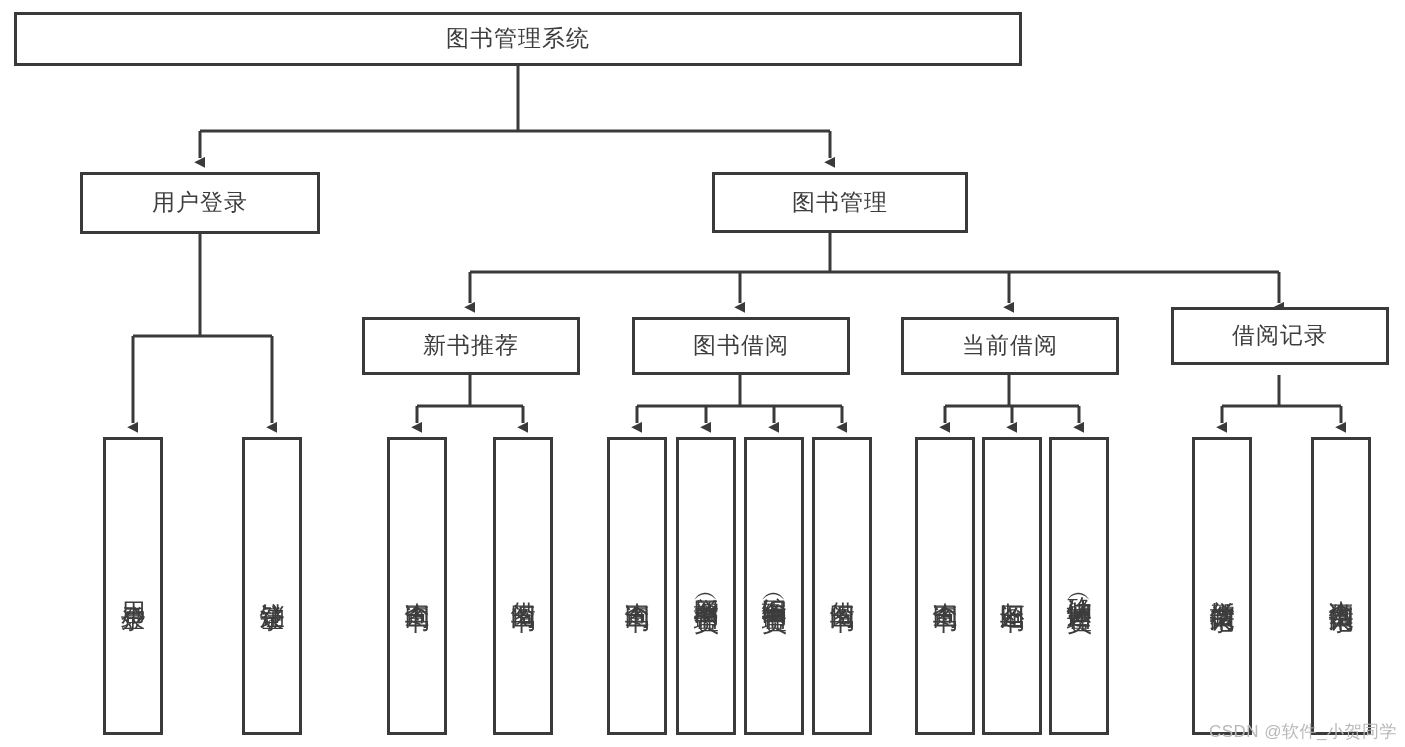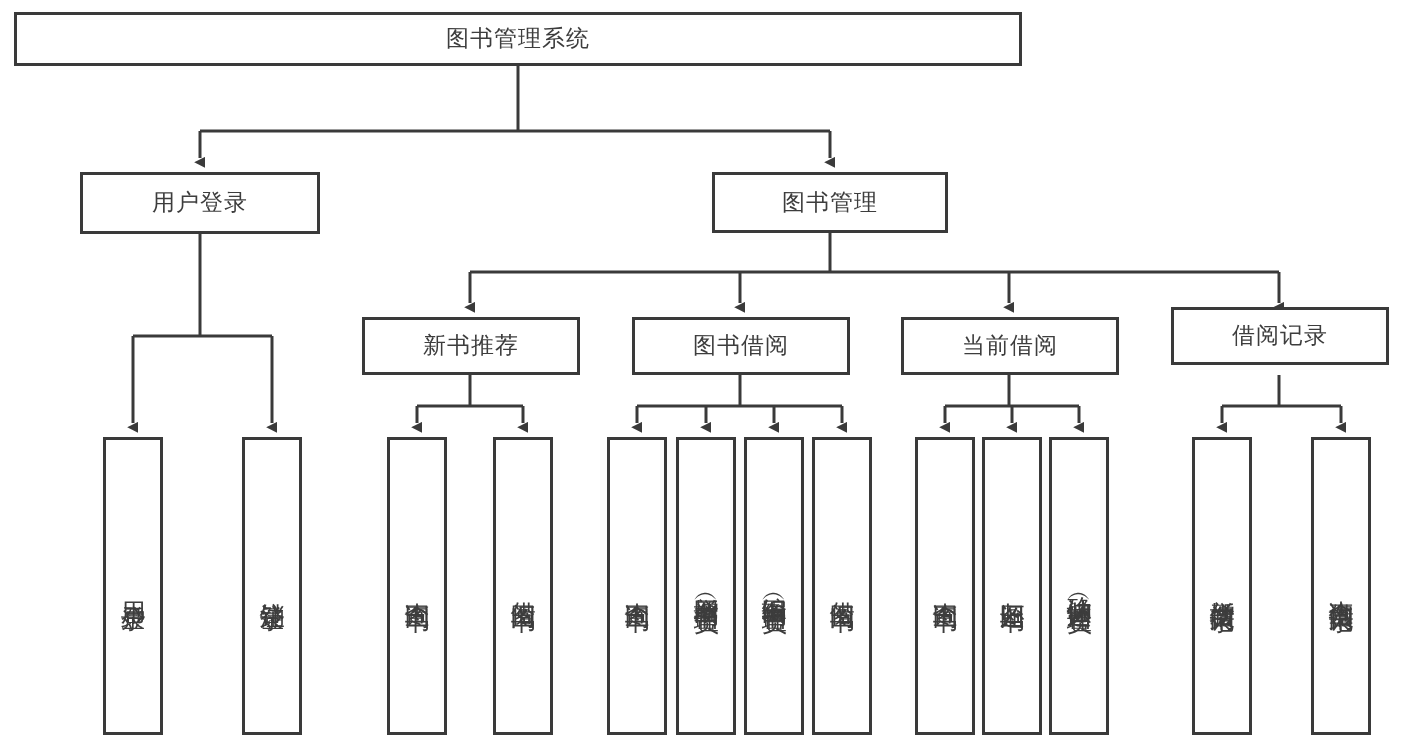--- a/index.html
+++ b/index.html
@@ -123,21 +123,21 @@
     </g>
   </svg>
 
   <div class="node node-h" style="left:14px; top:12px; width:1008px; height:54px;">
     <span>图书管理系统</span>
   </div>
 
   <div class="node node-h" style="left:80px; top:172px; width:240px; height:62px;">
     <span>用户登录</span>
   </div>
-  <div class="node node-h" style="left:712px; top:172px; width:236px; height:61px;">
+  <div class="node node-h" style="left:712px; top:172px; width:256px; height:61px;">
     <span>图书管理</span>
   </div>
 
   <div class="node node-h" style="left:362px; top:317px; width:218px; height:58px;text-align:right;">
     <span>新书推荐</span>
   </div>
   <div class="node node-h" style="left:632px; top:317px; width:218px; height:58px;">
     <span>图书借阅</span>
   </div>
   <div class="node node-h" style="left:901px; top:317px; width:218px; height:58px;">
@@ -184,14 +184,15 @@
     <span class="vtext">确认归还（管理员）</span>
   </div>
 
   <div class="node node-v" style="left:1192px; top:437px; width:60px; height:298px;">
     <span class="vtext">新增借阅记录</span>
   </div>
   <div class="node node-v" style="left:1311px; top:437px; width:60px; height:298px;">
     <span class="vtext">查询借阅记录</span>
   </div>
 
+  <div class="watermark">CSDN @软件_小贺同学</div>
 
 </div>
 
 </body></html>

